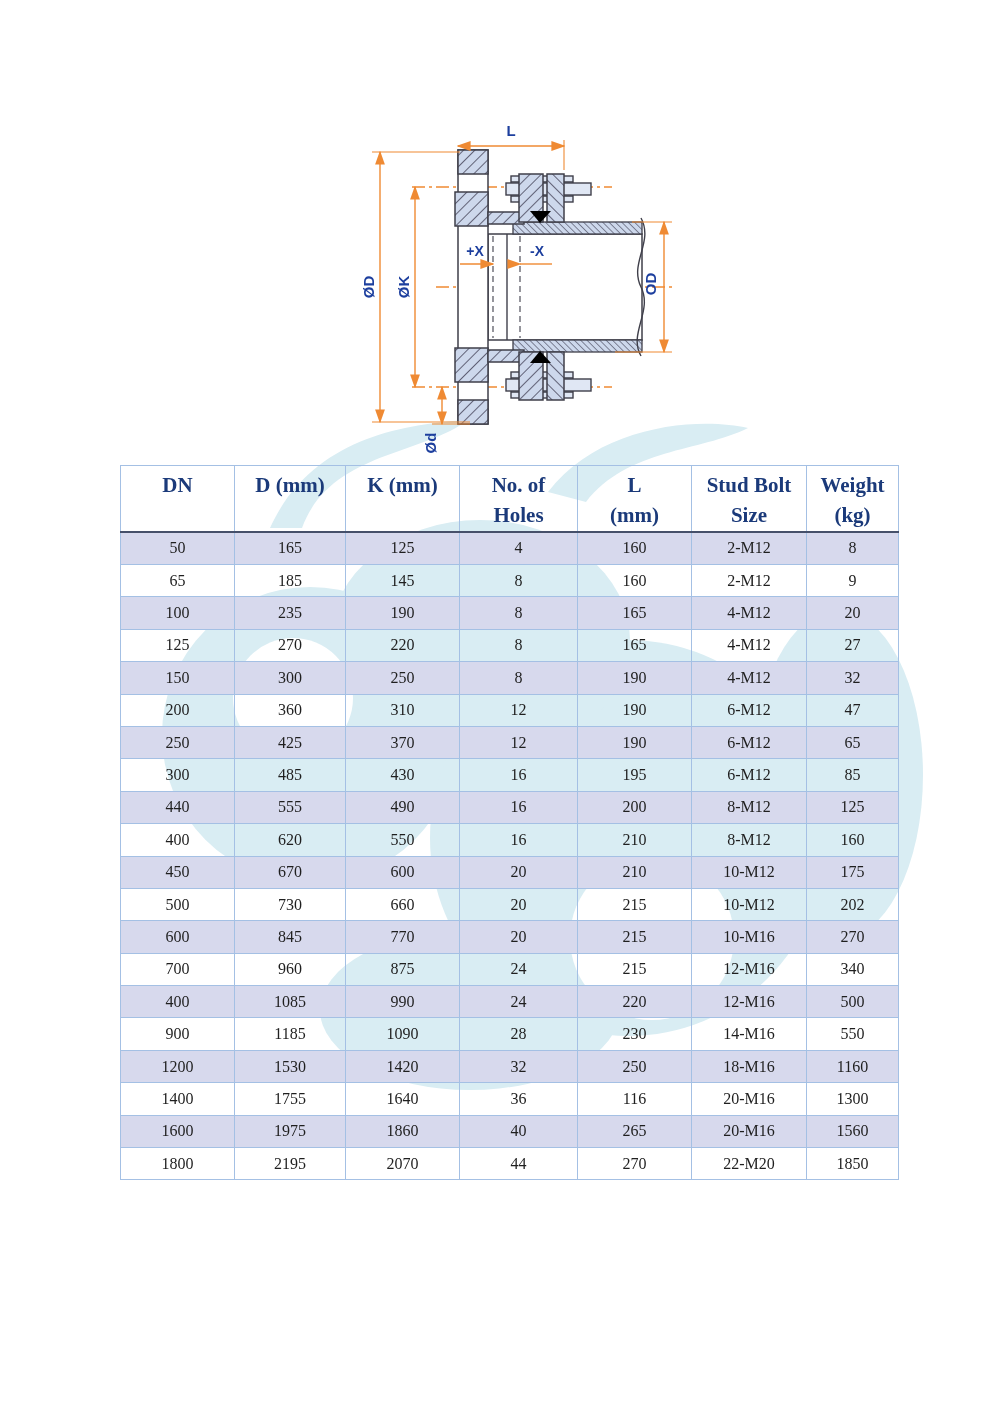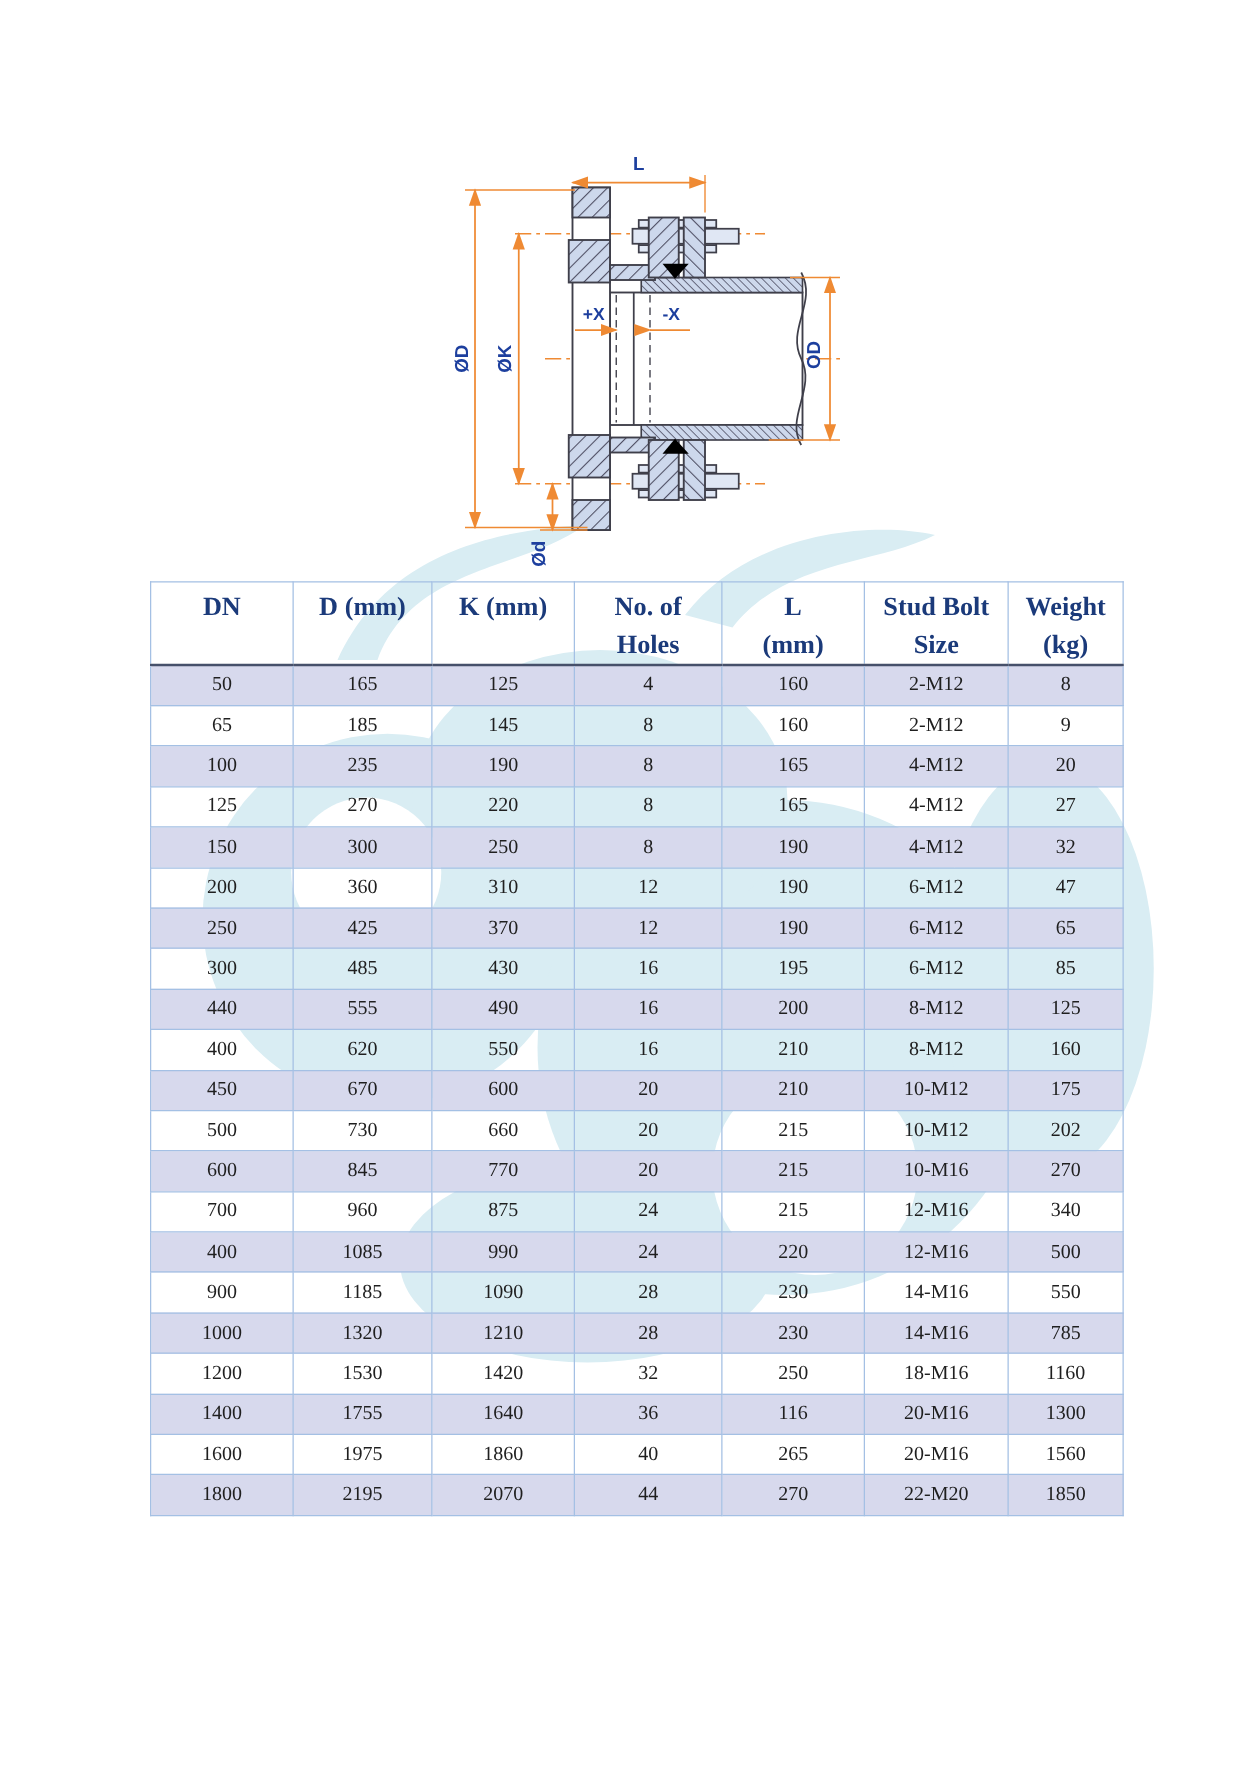--- a/index.html
+++ b/index.html
@@ -342,29 +342,20 @@
         <tr>
           <td>900</td>
           <td>1185</td>
           <td>1090</td>
           <td>28</td>
           <td>230</td>
           <td>14-M16</td>
           <td>550</td>
         </tr>
         <tr>
-          <td>1000</td>
-          <td>1320</td>
-          <td>1210</td>
-          <td>28</td>
-          <td>230</td>
-          <td>14-M16</td>
-          <td>785</td>
-        </tr>
-        <tr>
           <td>1200</td>
           <td>1530</td>
           <td>1420</td>
           <td>32</td>
           <td>250</td>
           <td>18-M16</td>
           <td>1160</td>
         </tr>
         <tr>
           <td>1400</td>

